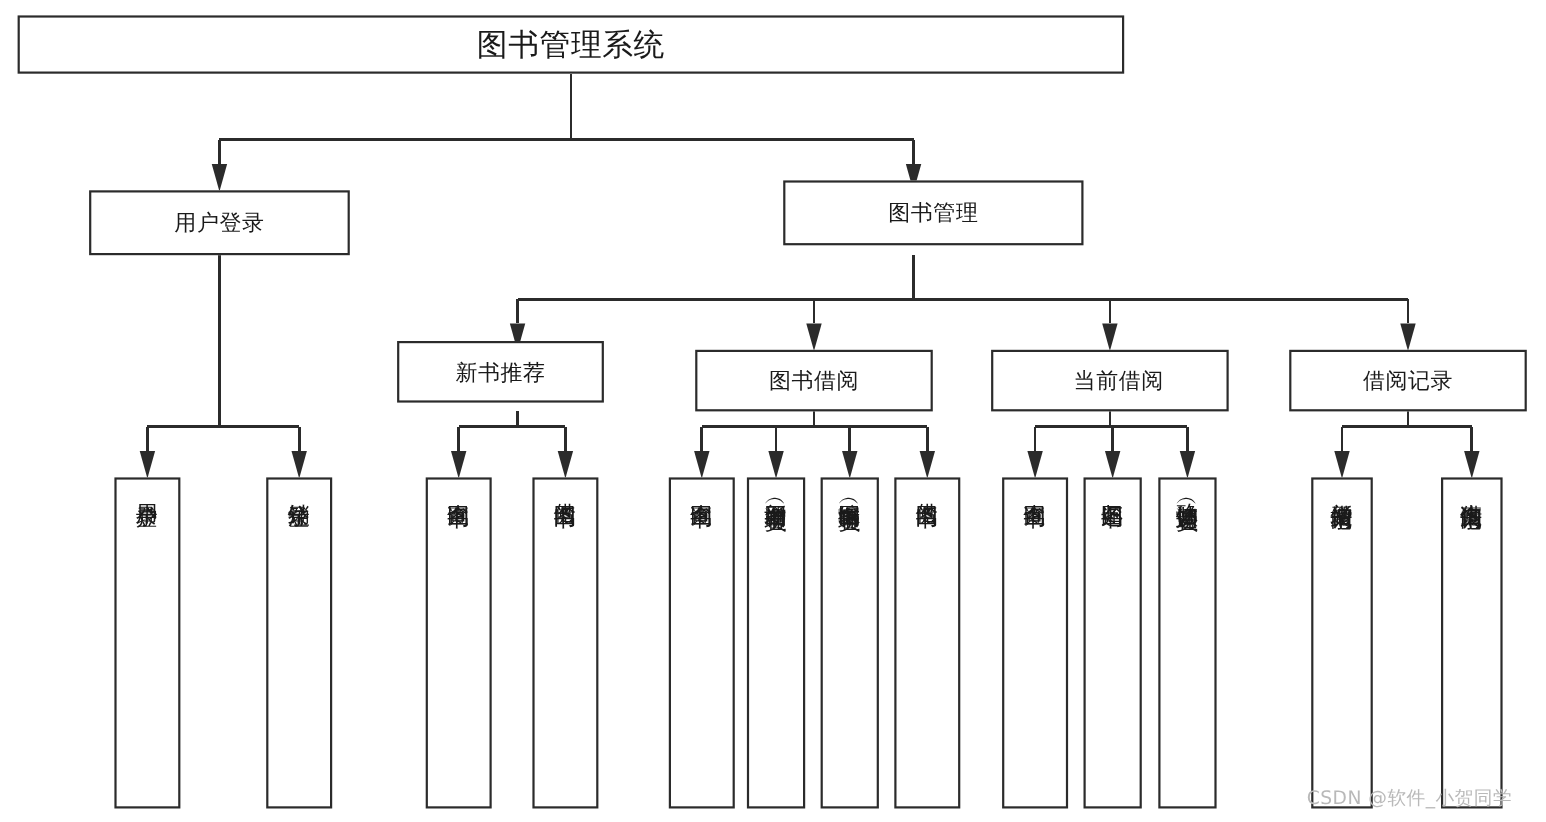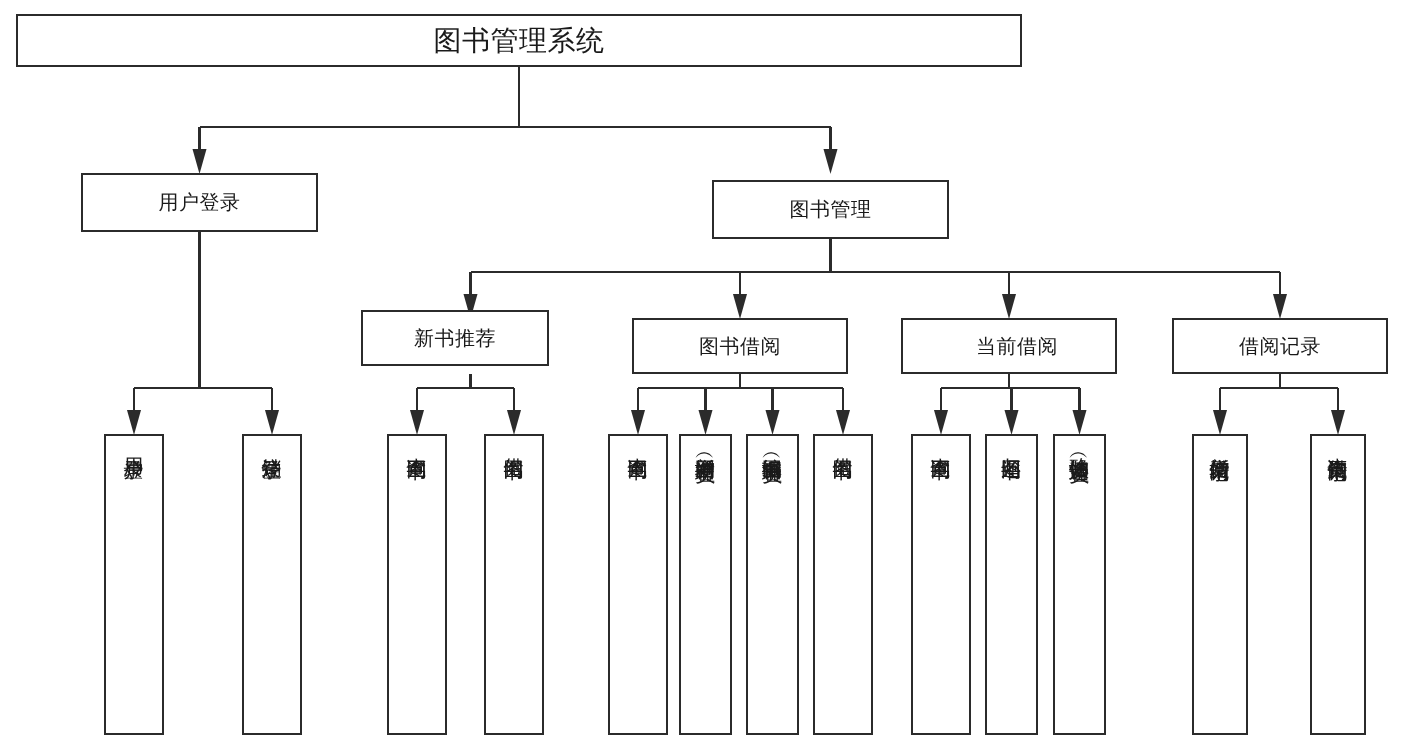--- a/index.html
+++ b/index.html
@@ -129,21 +129,21 @@
       <polygon points="1331,410 1345,410 1338,435" fill="#2b2b2b"></polygon>
     </svg>
 
   <div id="nodes-layer">
       <div class="node root" style="left: 16px; top: 14px; width: 1006px; height: 53px;">
         <span class="label">图书管理系统</span>
       </div>
       <div class="node" style="left: 81px; top: 173px; width: 237px; height: 59px;">
         <span class="label">用户登录</span>
       </div>
-      <div class="node" style="left: 712px; top: 180px; width: 237px; height: 59px;">
+      <div class="node" style="left: 712px; top: 164px; width: 273px; height: 59px;">
         <span class="label">图书管理</span>
       </div>
       <div class="node" style="left: 361px; top: 310px; width: 188px; height: 56px;">
         <span class="label">新书推荐</span>
       </div>
       <div class="node" style="left: 632px; top: 318px; width: 216px; height: 56px;">
         <span class="label">图书借阅</span>
       </div>
       <div class="node" style="left: 901px; top: 318px; width: 216px; height: 56px; padding-left: 16px;">
         <span class="label">当前借阅</span>
@@ -185,14 +185,15 @@
         <span class="label">确认归还（管理员）</span>
       </div>
       <div class="node vertical" style="left: 1192px; top: 434px; width: 56px; height: 301px;">
         <span class="label">新增借阅记录</span>
       </div>
       <div class="node vertical" style="left: 1310px; top: 434px; width: 56px; height: 301px;">
         <span class="label">查询借阅记录</span>
       </div>
     </div>
 
+  <div class="watermark" style="left: 1188px; top: 714px;">CSDN @软件_小贺同学</div>
 
 </div>
 
 </body></html>

